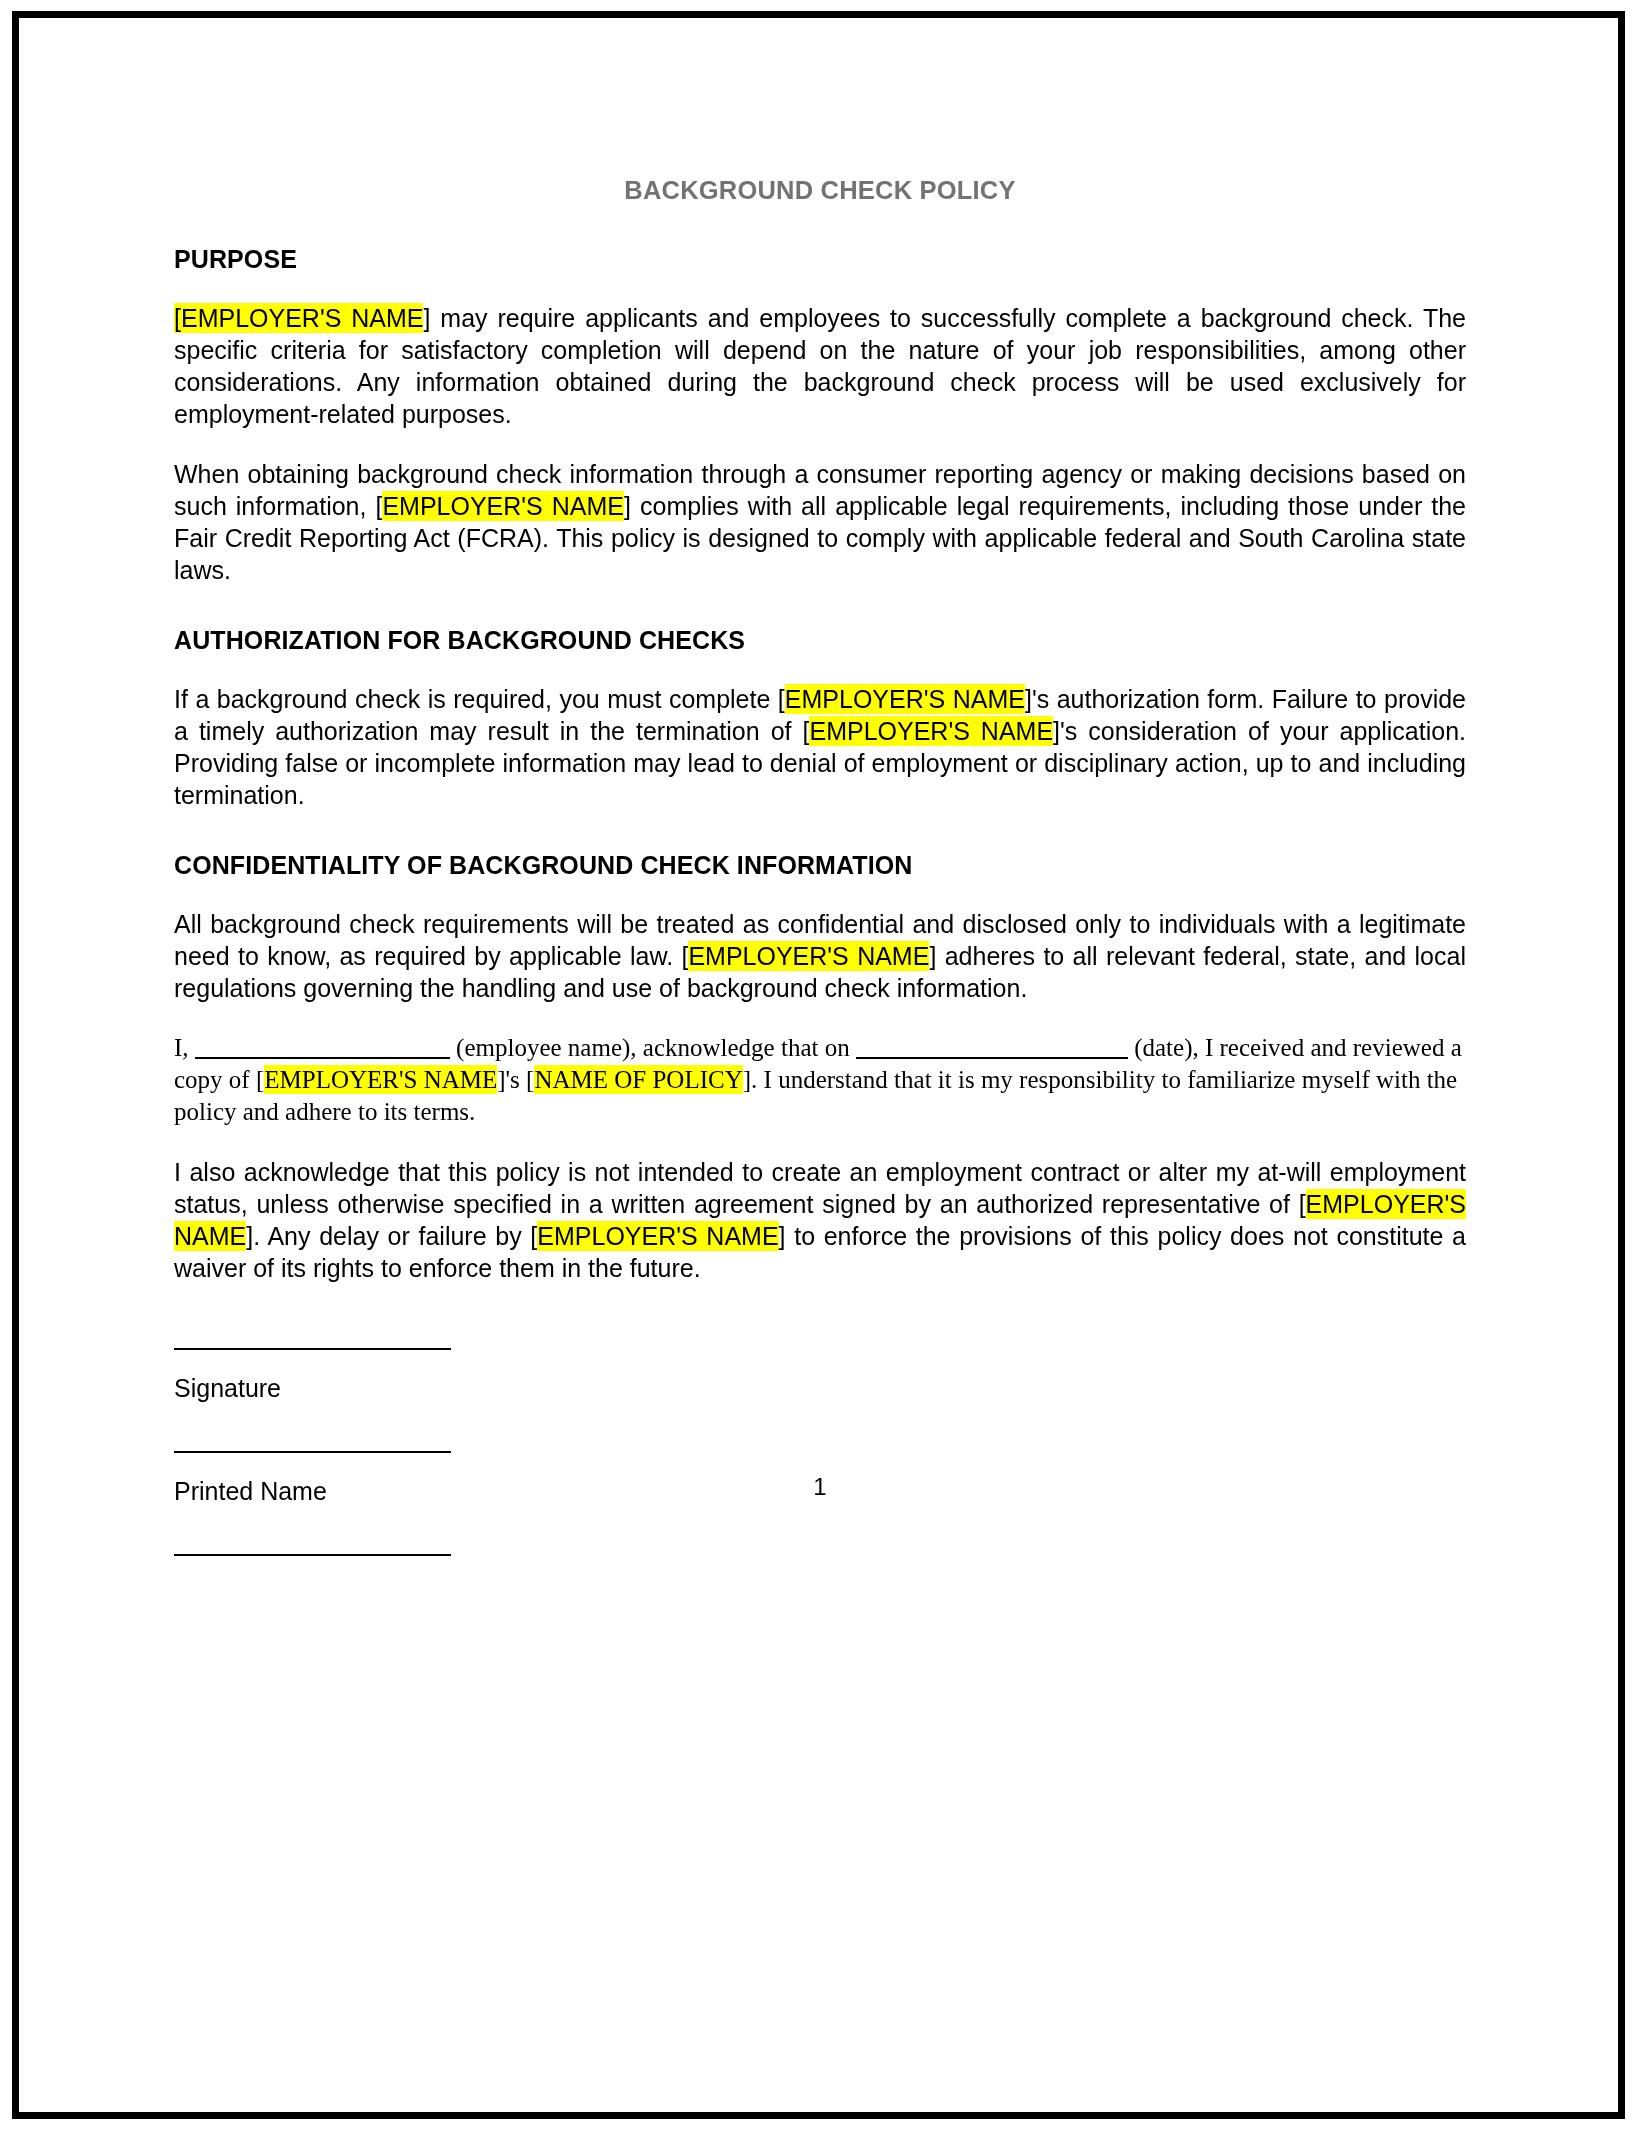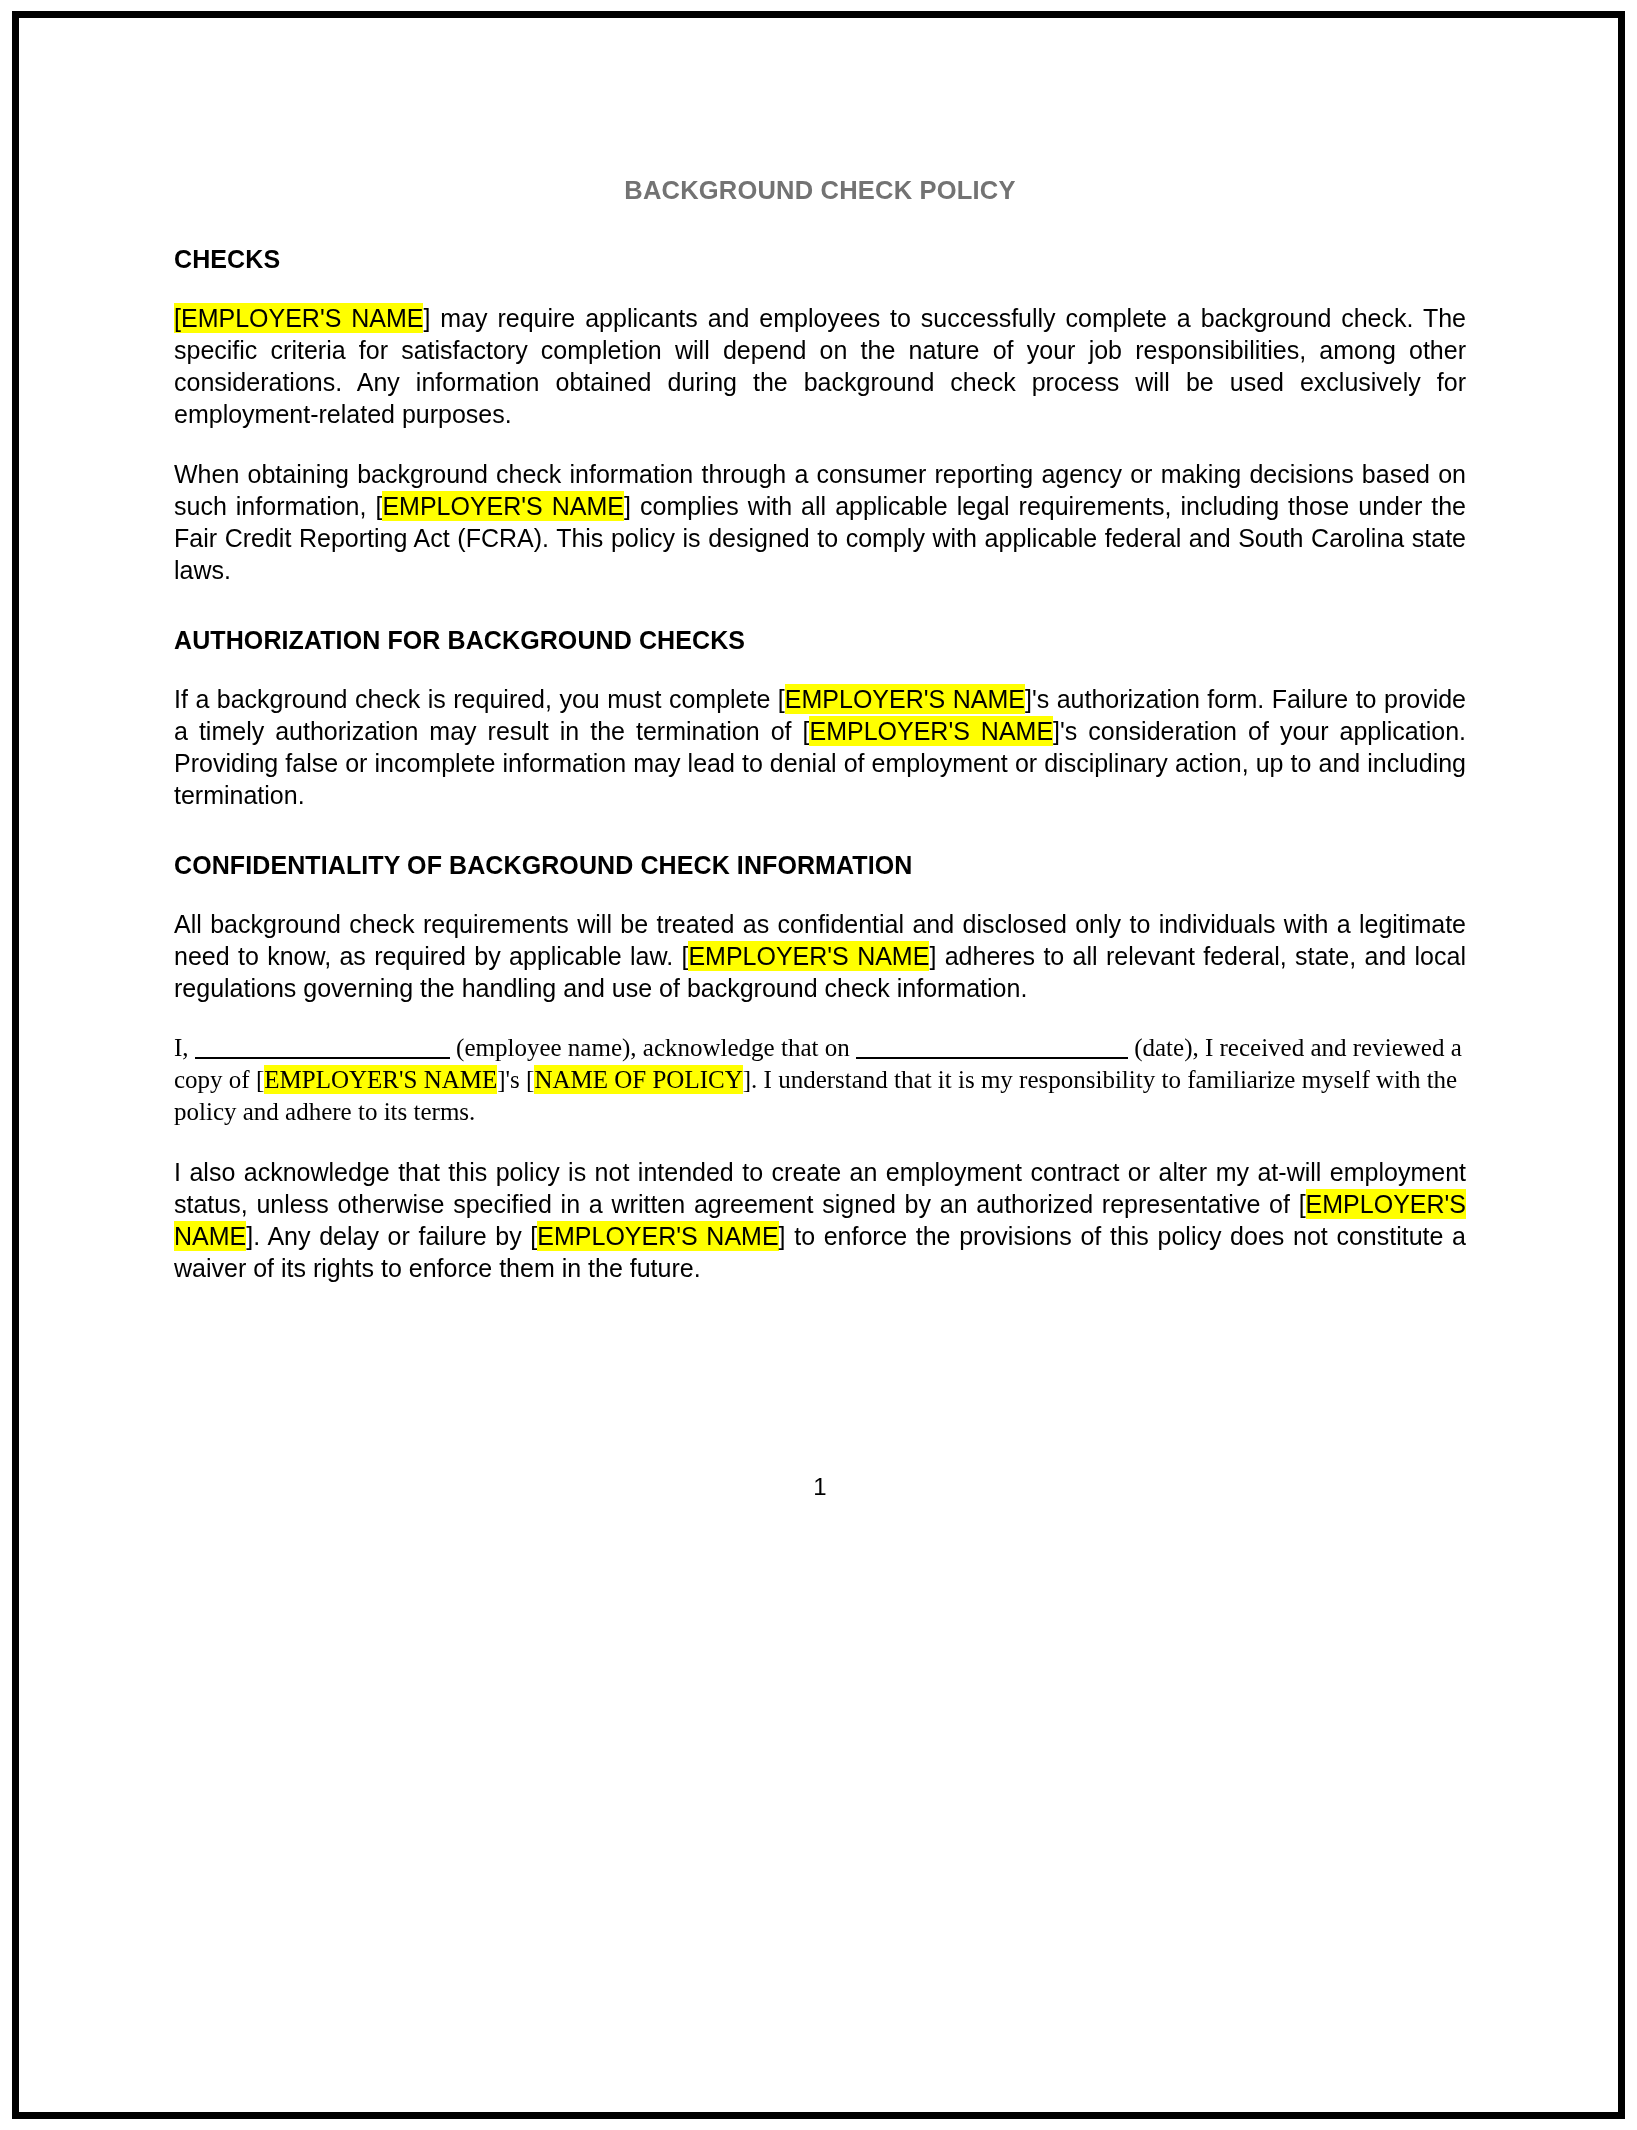--- a/index.html
+++ b/index.html
@@ -107,36 +107,43 @@
   }
 </style>
 </head>
 <body>
 
 <div class="page-frame">
   <div class="page-inner">
 
     <div class="doc-title">BACKGROUND CHECK POLICY</div>
 
-    <div class="section-heading">CHECKS</div>
+    <div class="section-heading">PURPOSE</div>
 
     <p class="body-text"><span class="hl"><span>[</span><span>EMPLOYER'S NAME</span></span><span>] may require applicants and employees to successfully complete a background check. The specific criteria for satisfactory completion will depend on the nature of your job responsibilities, among other considerations. Any information obtained during the background check process will be used exclusively for employment-related purposes.</span></p>
 
     <p class="body-text"><span>When obtaining background check information through a consumer reporting agency or making decisions based on such information, [</span><span class="hl">EMPLOYER'S NAME</span><span>] complies with all applicable legal requirements, including those under the Fair Credit Reporting Act (FCRA). This policy is designed to comply with applicable federal and South Carolina state laws.</span></p>
 
     <div class="section-heading">AUTHORIZATION FOR BACKGROUND CHECKS</div>
 
     <p class="body-text"><span>If a background check is required, you must complete [</span><span class="hl">EMPLOYER'S NAME</span><span>]'s authorization form. Failure to provide a timely authorization may result in the termination of [</span><span class="hl">EMPLOYER'S NAME</span><span>]'s consideration of your application. Providing false or incomplete information may lead to denial of employment or disciplinary action, up to and including termination.</span></p>
 
     <div class="section-heading">CONFIDENTIALITY OF BACKGROUND CHECK INFORMATION</div>
 
     <p class="body-text"><span>All background check requirements will be treated as confidential and disclosed only to individuals with a legitimate need to know, as required by applicable law. [</span><span class="hl">EMPLOYER'S NAME</span><span>] adheres to all relevant federal, state, and local regulations governing the handling and use of background check information.</span></p>
 
 
     <p class="body-text left"><span>I, </span><span class="blank-inline blank-short"></span><span> (employee name), acknowledge that on </span><span class="blank-inline blank-long"></span><span> (date), I received and reviewed a copy of [</span><span class="hl">EMPLOYER'S NAME</span><span>]'s [</span><span class="hl">NAME OF POLICY</span><span>]. I understand that it is my responsibility to familiarize myself with the policy and adhere to its terms.</span></p>
 
     <p class="body-text"><span>I also acknowledge that this policy is not intended to create an employment contract or alter my at-will employment status, unless otherwise specified in a written agreement signed by an authorized representative of [</span><span class="hl">EMPLOYER'S NAME</span><span>]. Any delay or failure by [</span><span class="hl">EMPLOYER'S NAME</span><span>] to enforce the provisions of this policy does not constitute a waiver of its rights to enforce them in the future.</span></p>
 
+    <div class="sig-block">
+      <div class="sig-line first"></div>
+      <div class="sig-label">Signature</div>
+      <div class="sig-line"></div>
+      <div class="sig-label">Printed Name</div>
+      <div class="sig-line"></div>
+    </div>
 
     <div class="page-number">1</div>
 
   </div>
 </div>
 
 </body></html>

